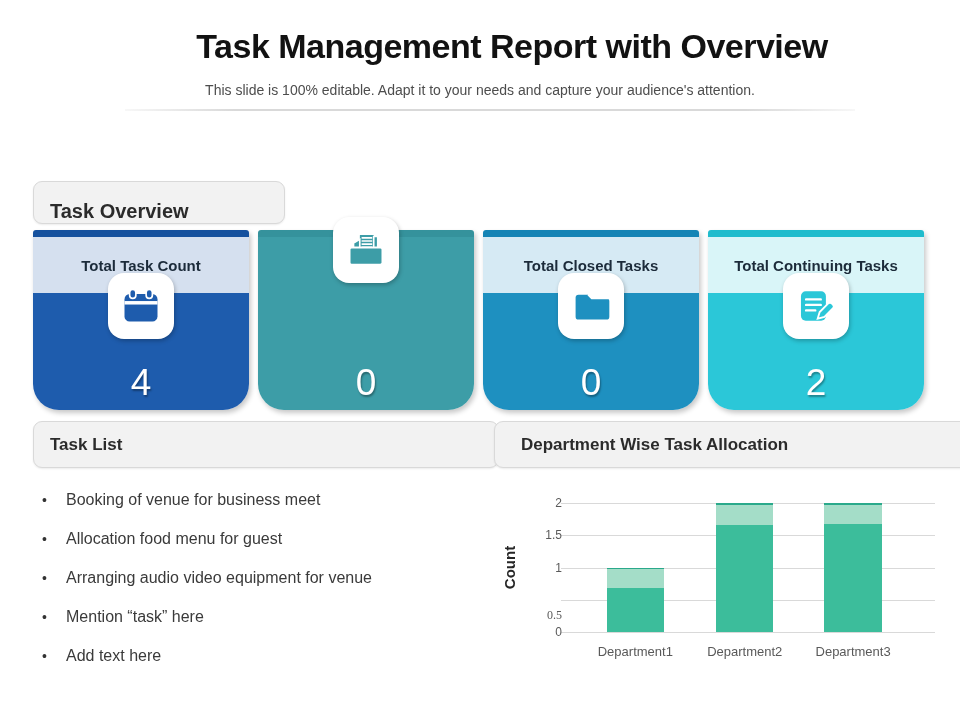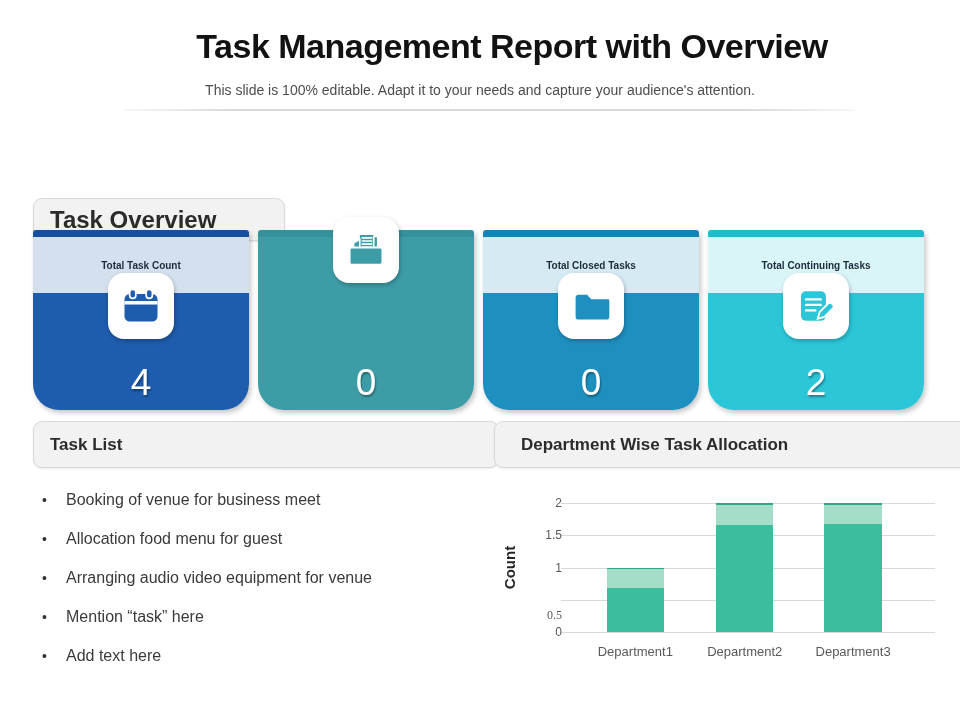--- a/index.html
+++ b/index.html
@@ -11,33 +11,33 @@
          font-size:34px;font-weight:bold;color:#121212;letter-spacing:-.5px;margin-left:32px;}
   .subtitle{position:absolute;top:82px;left:0;width:100%;text-align:center;
             font-size:14px;color:#4d4d4d;}
   .divider{position:absolute;top:109px;left:125px;width:730px;height:2px;
            background:linear-gradient(to right,#f7f7f7,#d9d9d9 15%,#d9d9d9 85%,#f7f7f7);}
 
   
   .section-box{position:absolute;background:#f2f2f2;border:1px solid #d9d9d9;
                border-radius:9px;display:flex;align-items:center;padding:0 16px;
                font-weight:bold;color:#2b2b2b;box-shadow:0 1px 2px rgba(0,0,0,.08);}
-  #overview-box{left:33px;top:198px;width:218px;height:41px;font-size:24px;}
+  #overview-box{left:33px;top:181px;width:218px;height:41px;font-size:20px;align-items:flex-end;}
   #tasklist-box{left:33px;top:421px;width:432px;height:45px;font-size:17px;}
   #chart-box{left:494px;top:421px;width:432px;height:45px;font-size:17px;padding-left:26px;}
 
   
   .cards{position:absolute;left:33px;top:230px;width:891px;height:180px;
          display:flex;gap:9px;}
   .card{position:relative;flex:1;display:flex;flex-direction:column;
         border-radius:3px 3px 26px 26px;box-shadow:2px 3px 5px rgba(0,0,0,.22);}
   .card-topbar{height:7px;background:var(--bar);border-radius:3px 3px 0 0;}
   .card-header{height:56px;background:var(--header);display:flex;
                align-items:center;justify-content:center;}
-  .card-title{font-size:10px;font-weight:bold;color:#1c2b3a;}
+  .card-title{font-size:15px;font-weight:bold;color:#1c2b3a;}
   .card-body{position:relative;flex:1;background:var(--body);
              border-radius:0 0 26px 26px;}
   .card-icon{position:absolute;top:-20px;left:50%;transform:translateX(-50%);
              width:66px;height:66px;background:#fff;border-radius:16px;
              display:flex;align-items:center;justify-content:center;
              color:var(--body);box-shadow:1px 2px 4px rgba(0,0,0,.25);}
   .card-icon svg{width:44px;height:44px;display:block;}
   .card-value{position:absolute;bottom:6px;left:0;width:100%;text-align:center;
               font-size:37px;color:#fff;text-shadow:1px 2px 2px rgba(0,0,0,.35);}
 

